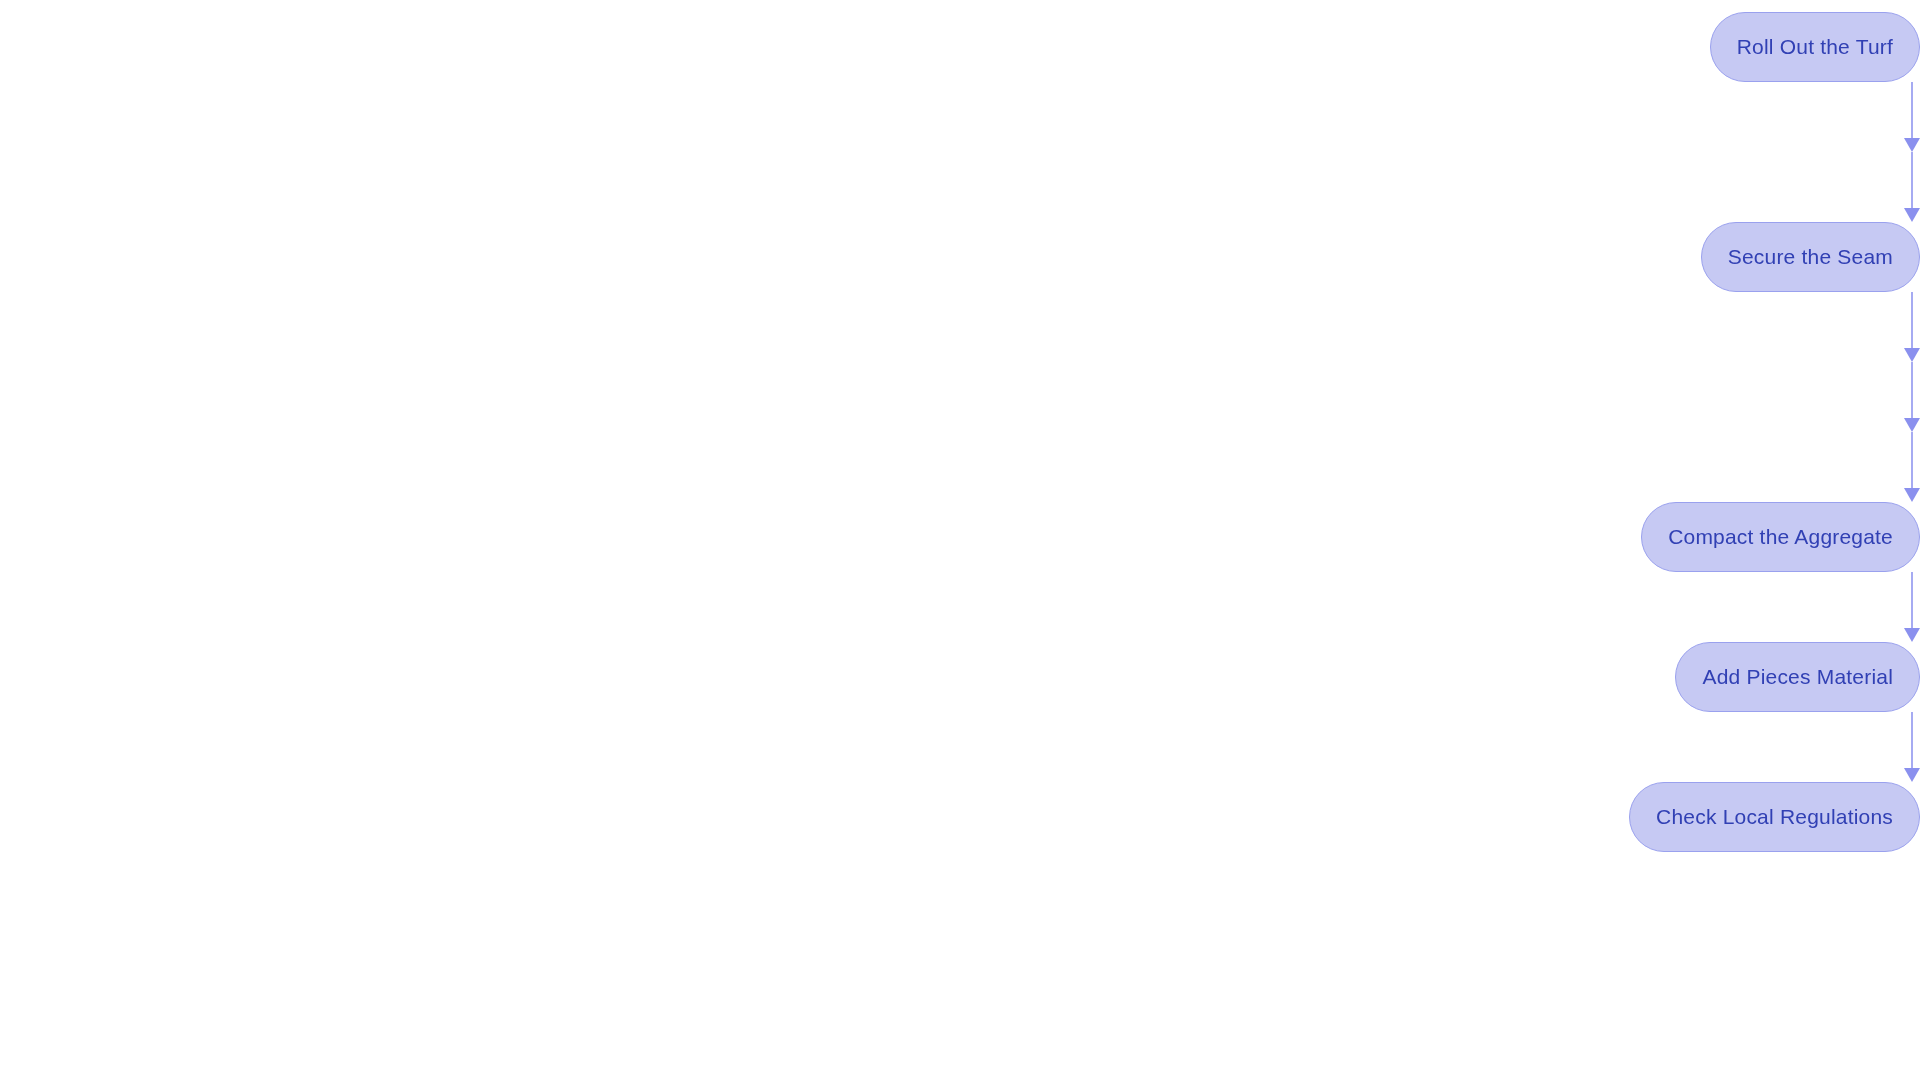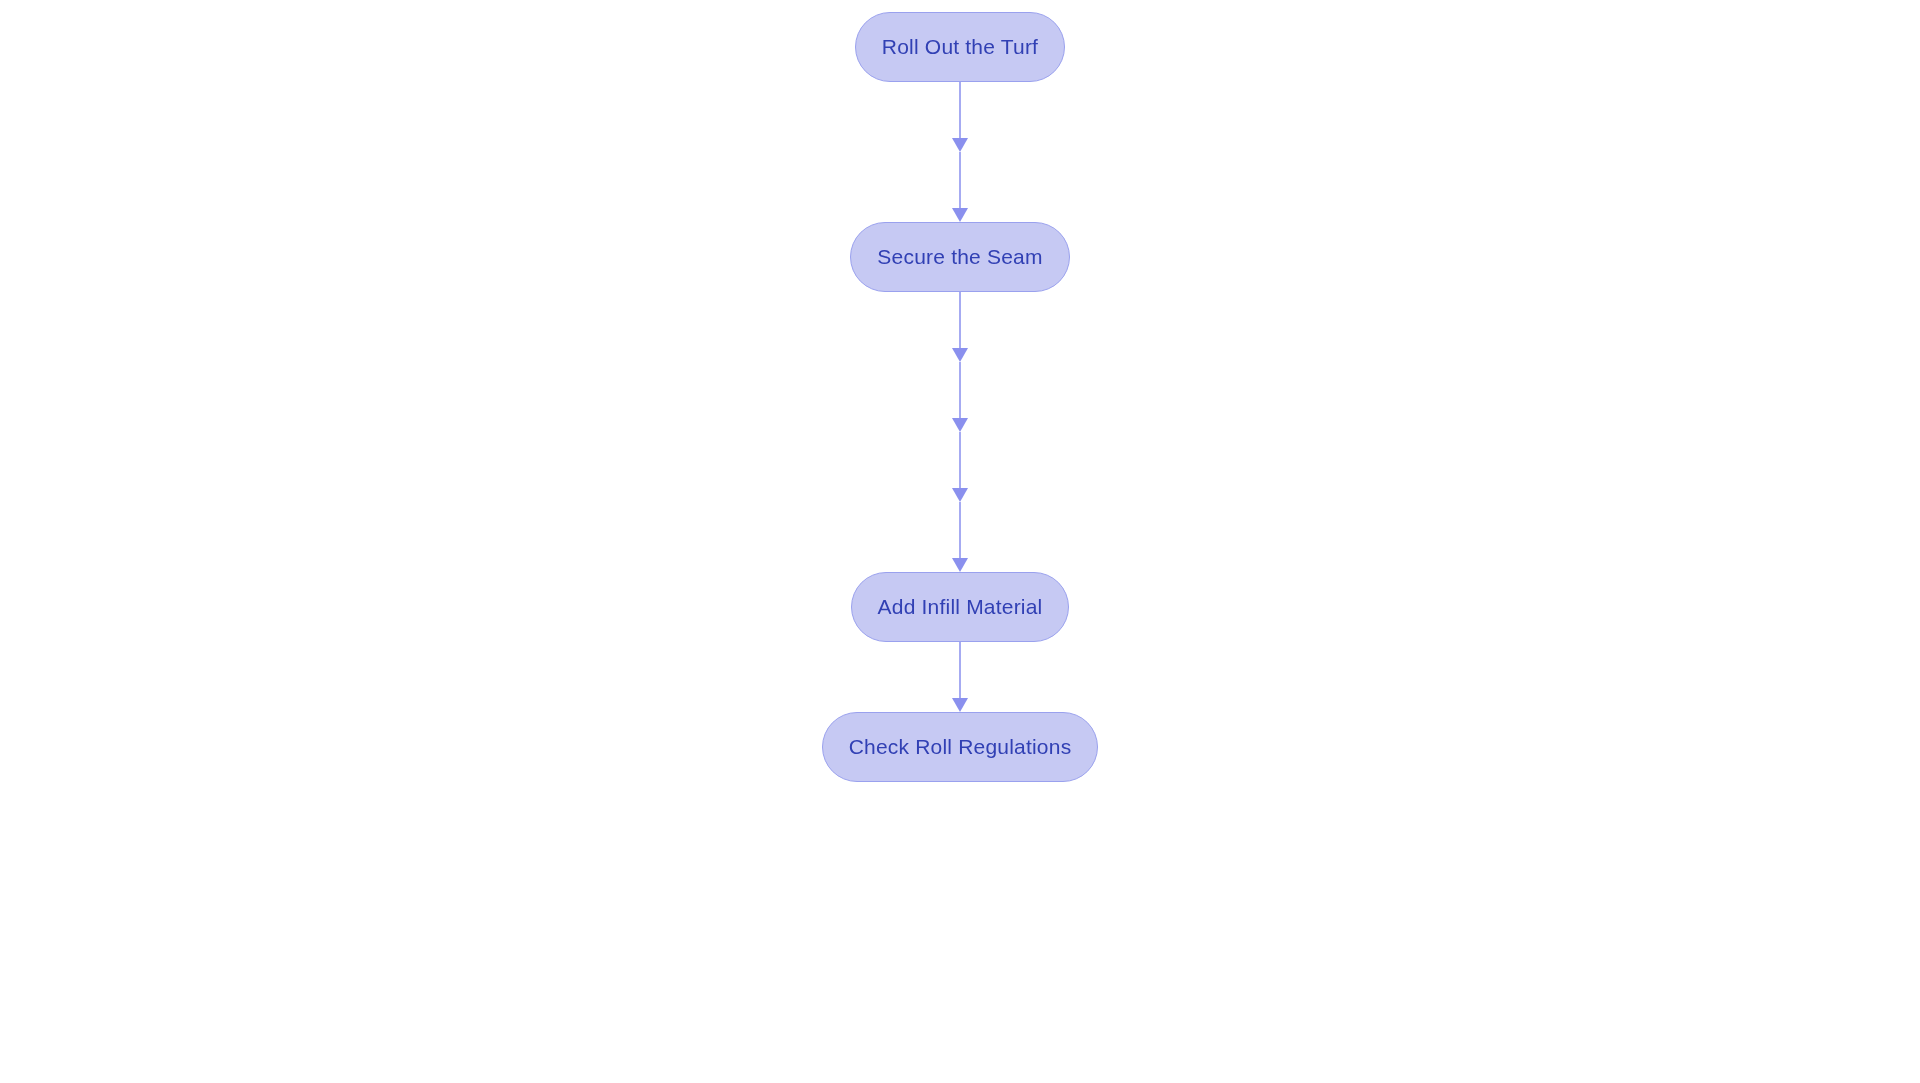--- a/index.html
+++ b/index.html
@@ -13,21 +13,21 @@
     overflow: hidden;
     font-family: "Liberation Sans", sans-serif;
   }
   .canvas {
     width: 1920px;
     height: 762px;
     box-sizing: border-box;
     padding-top: 12px;
     display: flex;
     flex-direction: column;
-    align-items: center;
+    align-items: flex-end;
   }
   .node {
     flex: 0 0 auto;
     height: 70px;
     box-sizing: border-box;
     border-radius: 35px;
     background: var(--node-fill, #c6c9f3);
     border: 1.5px solid var(--node-border, #9aa1ee);
     display: flex;
     align-items: center;
@@ -95,31 +95,34 @@
     <div class="arrow-line"></div>
     <div class="arrow-head"></div>
   </div>
 
 
   <div class="arrow">
     <div class="arrow-line"></div>
     <div class="arrow-head"></div>
   </div>
 
-
-  <div class="arrow">
-    <div class="arrow-line"></div>
-    <div class="arrow-head"></div>
-  </div>
-
   <div class="node">
-    <span class="node-label">Add Infill Material</span>
+    <span class="node-label">Compact the Aggregate</span>
   </div>
 
   <div class="arrow">
     <div class="arrow-line"></div>
     <div class="arrow-head"></div>
   </div>
 
   <div class="node">
-    <span class="node-label">Check Roll Regulations</span>
+    <span class="node-label">Add Pieces Material</span>
+  </div>
+
+  <div class="arrow">
+    <div class="arrow-line"></div>
+    <div class="arrow-head"></div>
+  </div>
+
+  <div class="node">
+    <span class="node-label">Check Local Regulations</span>
   </div>
 </div>
 
 </body></html>

